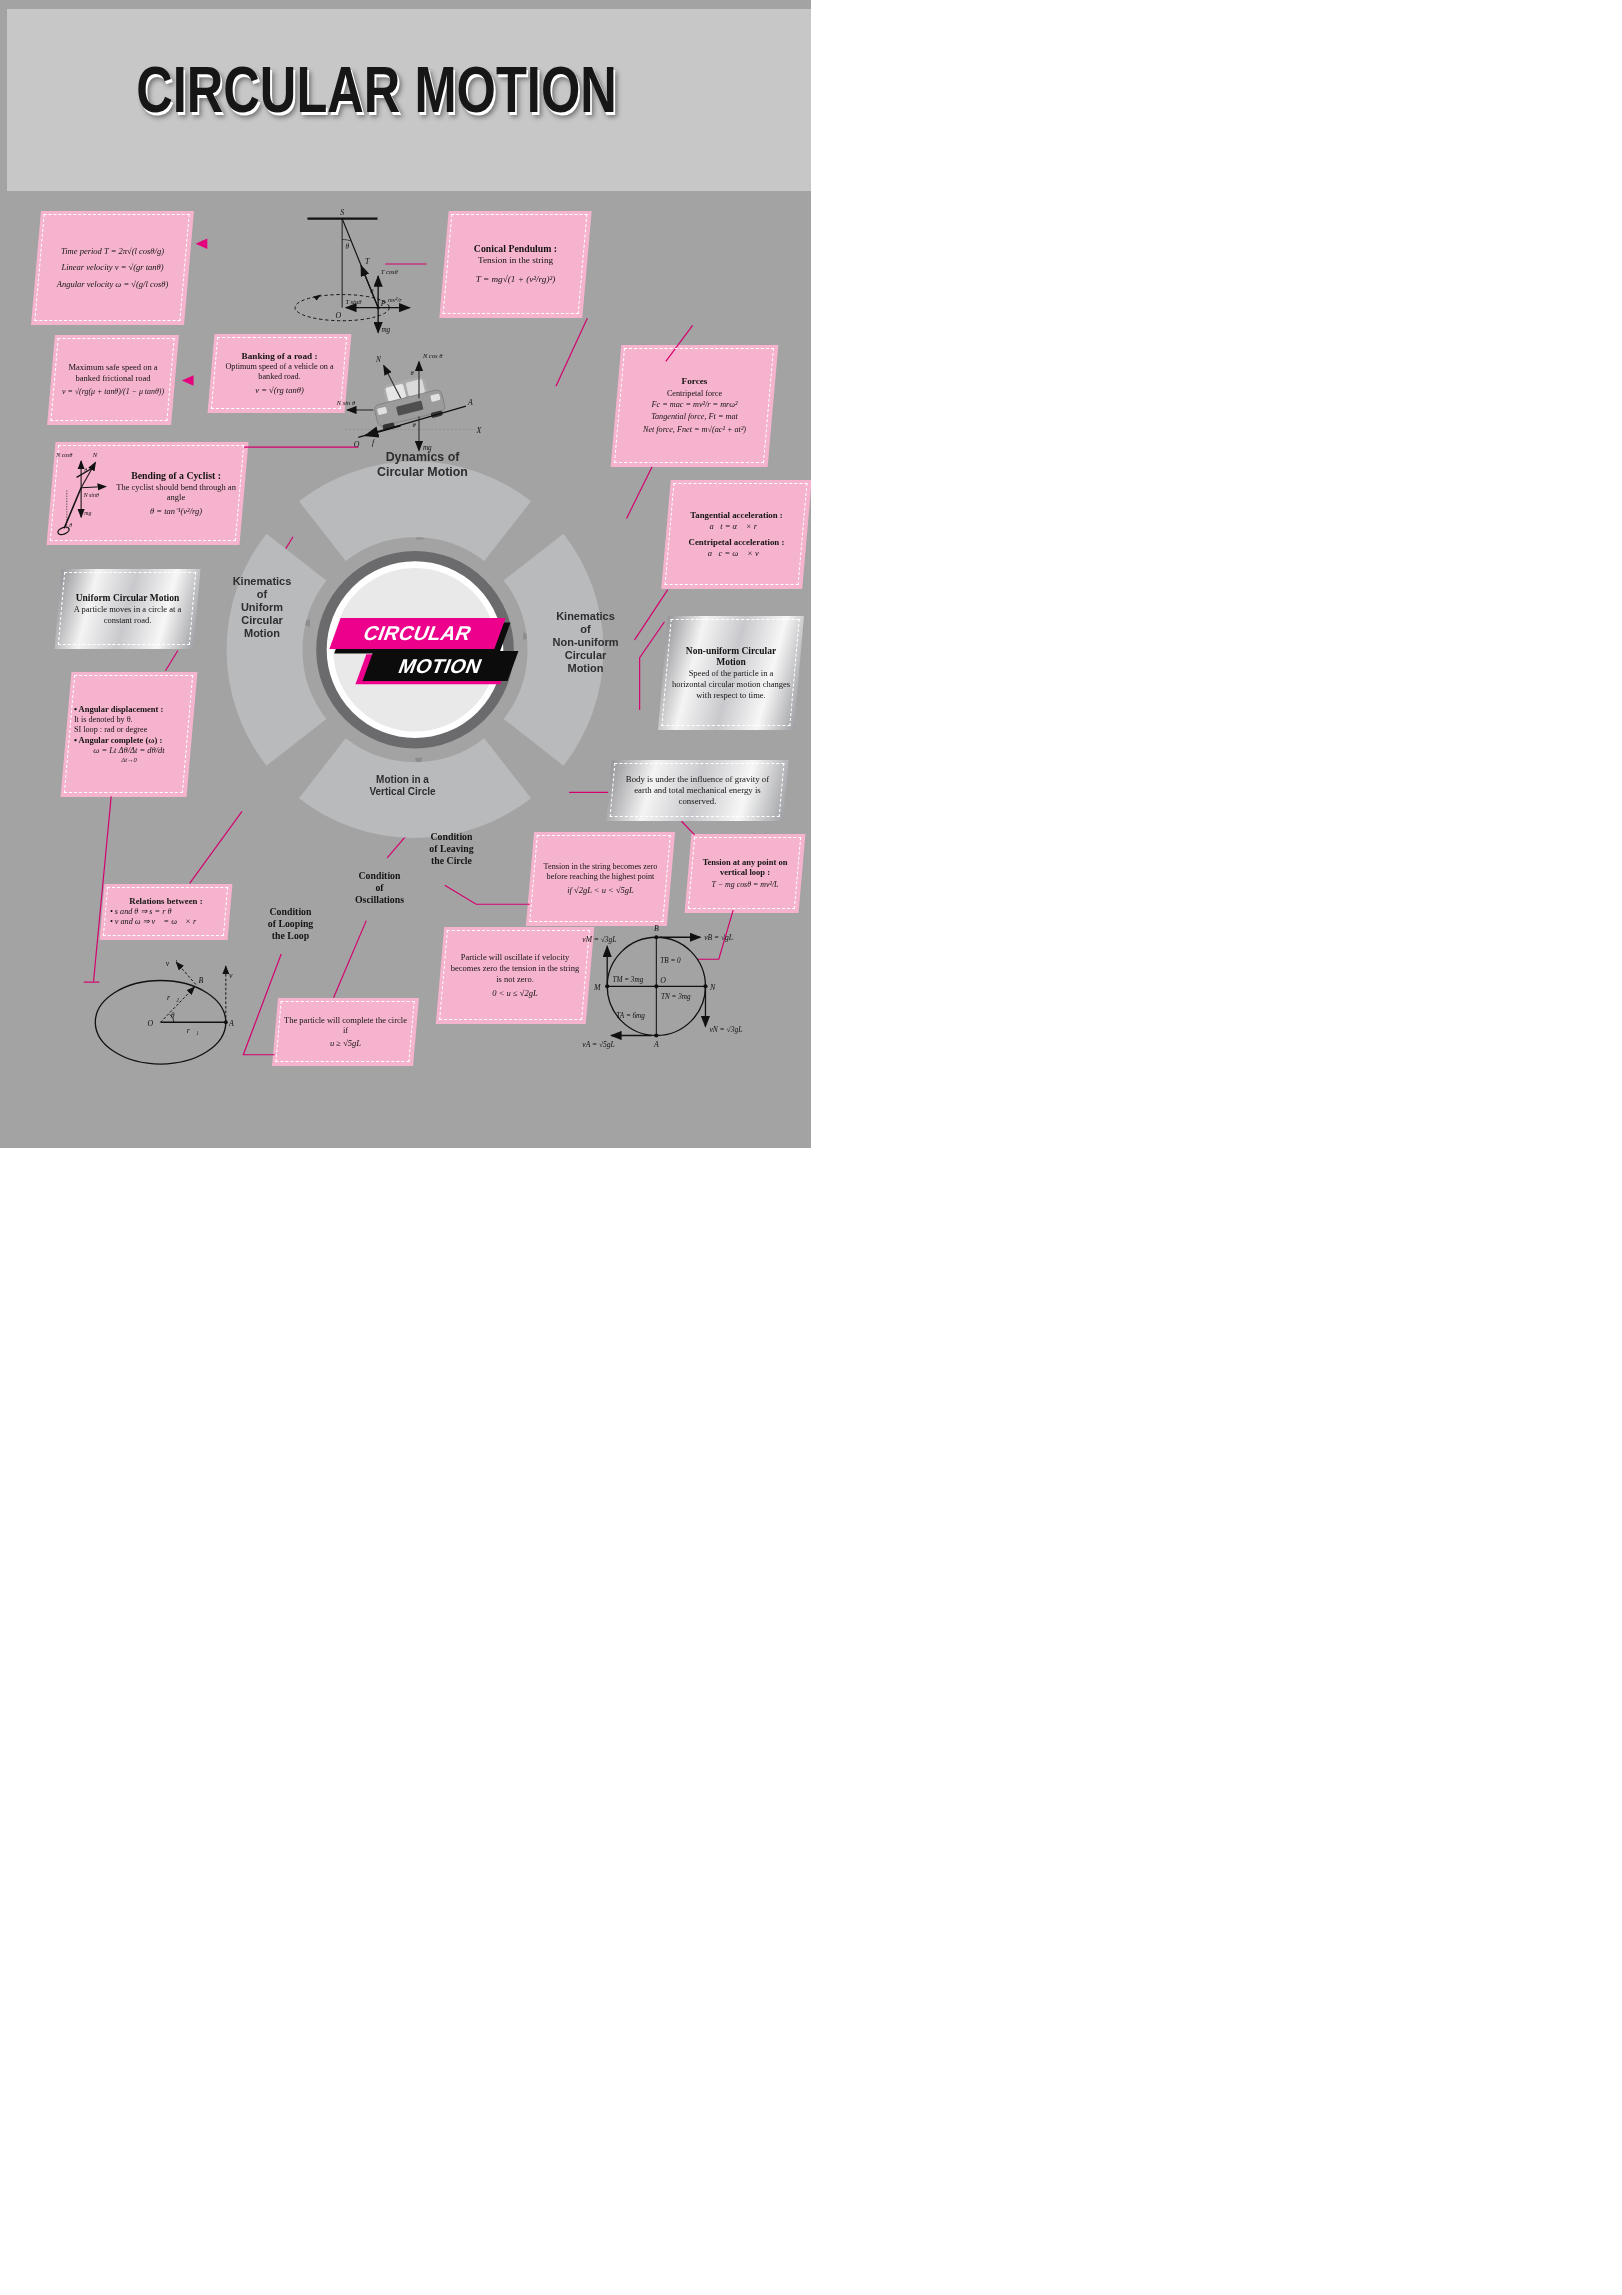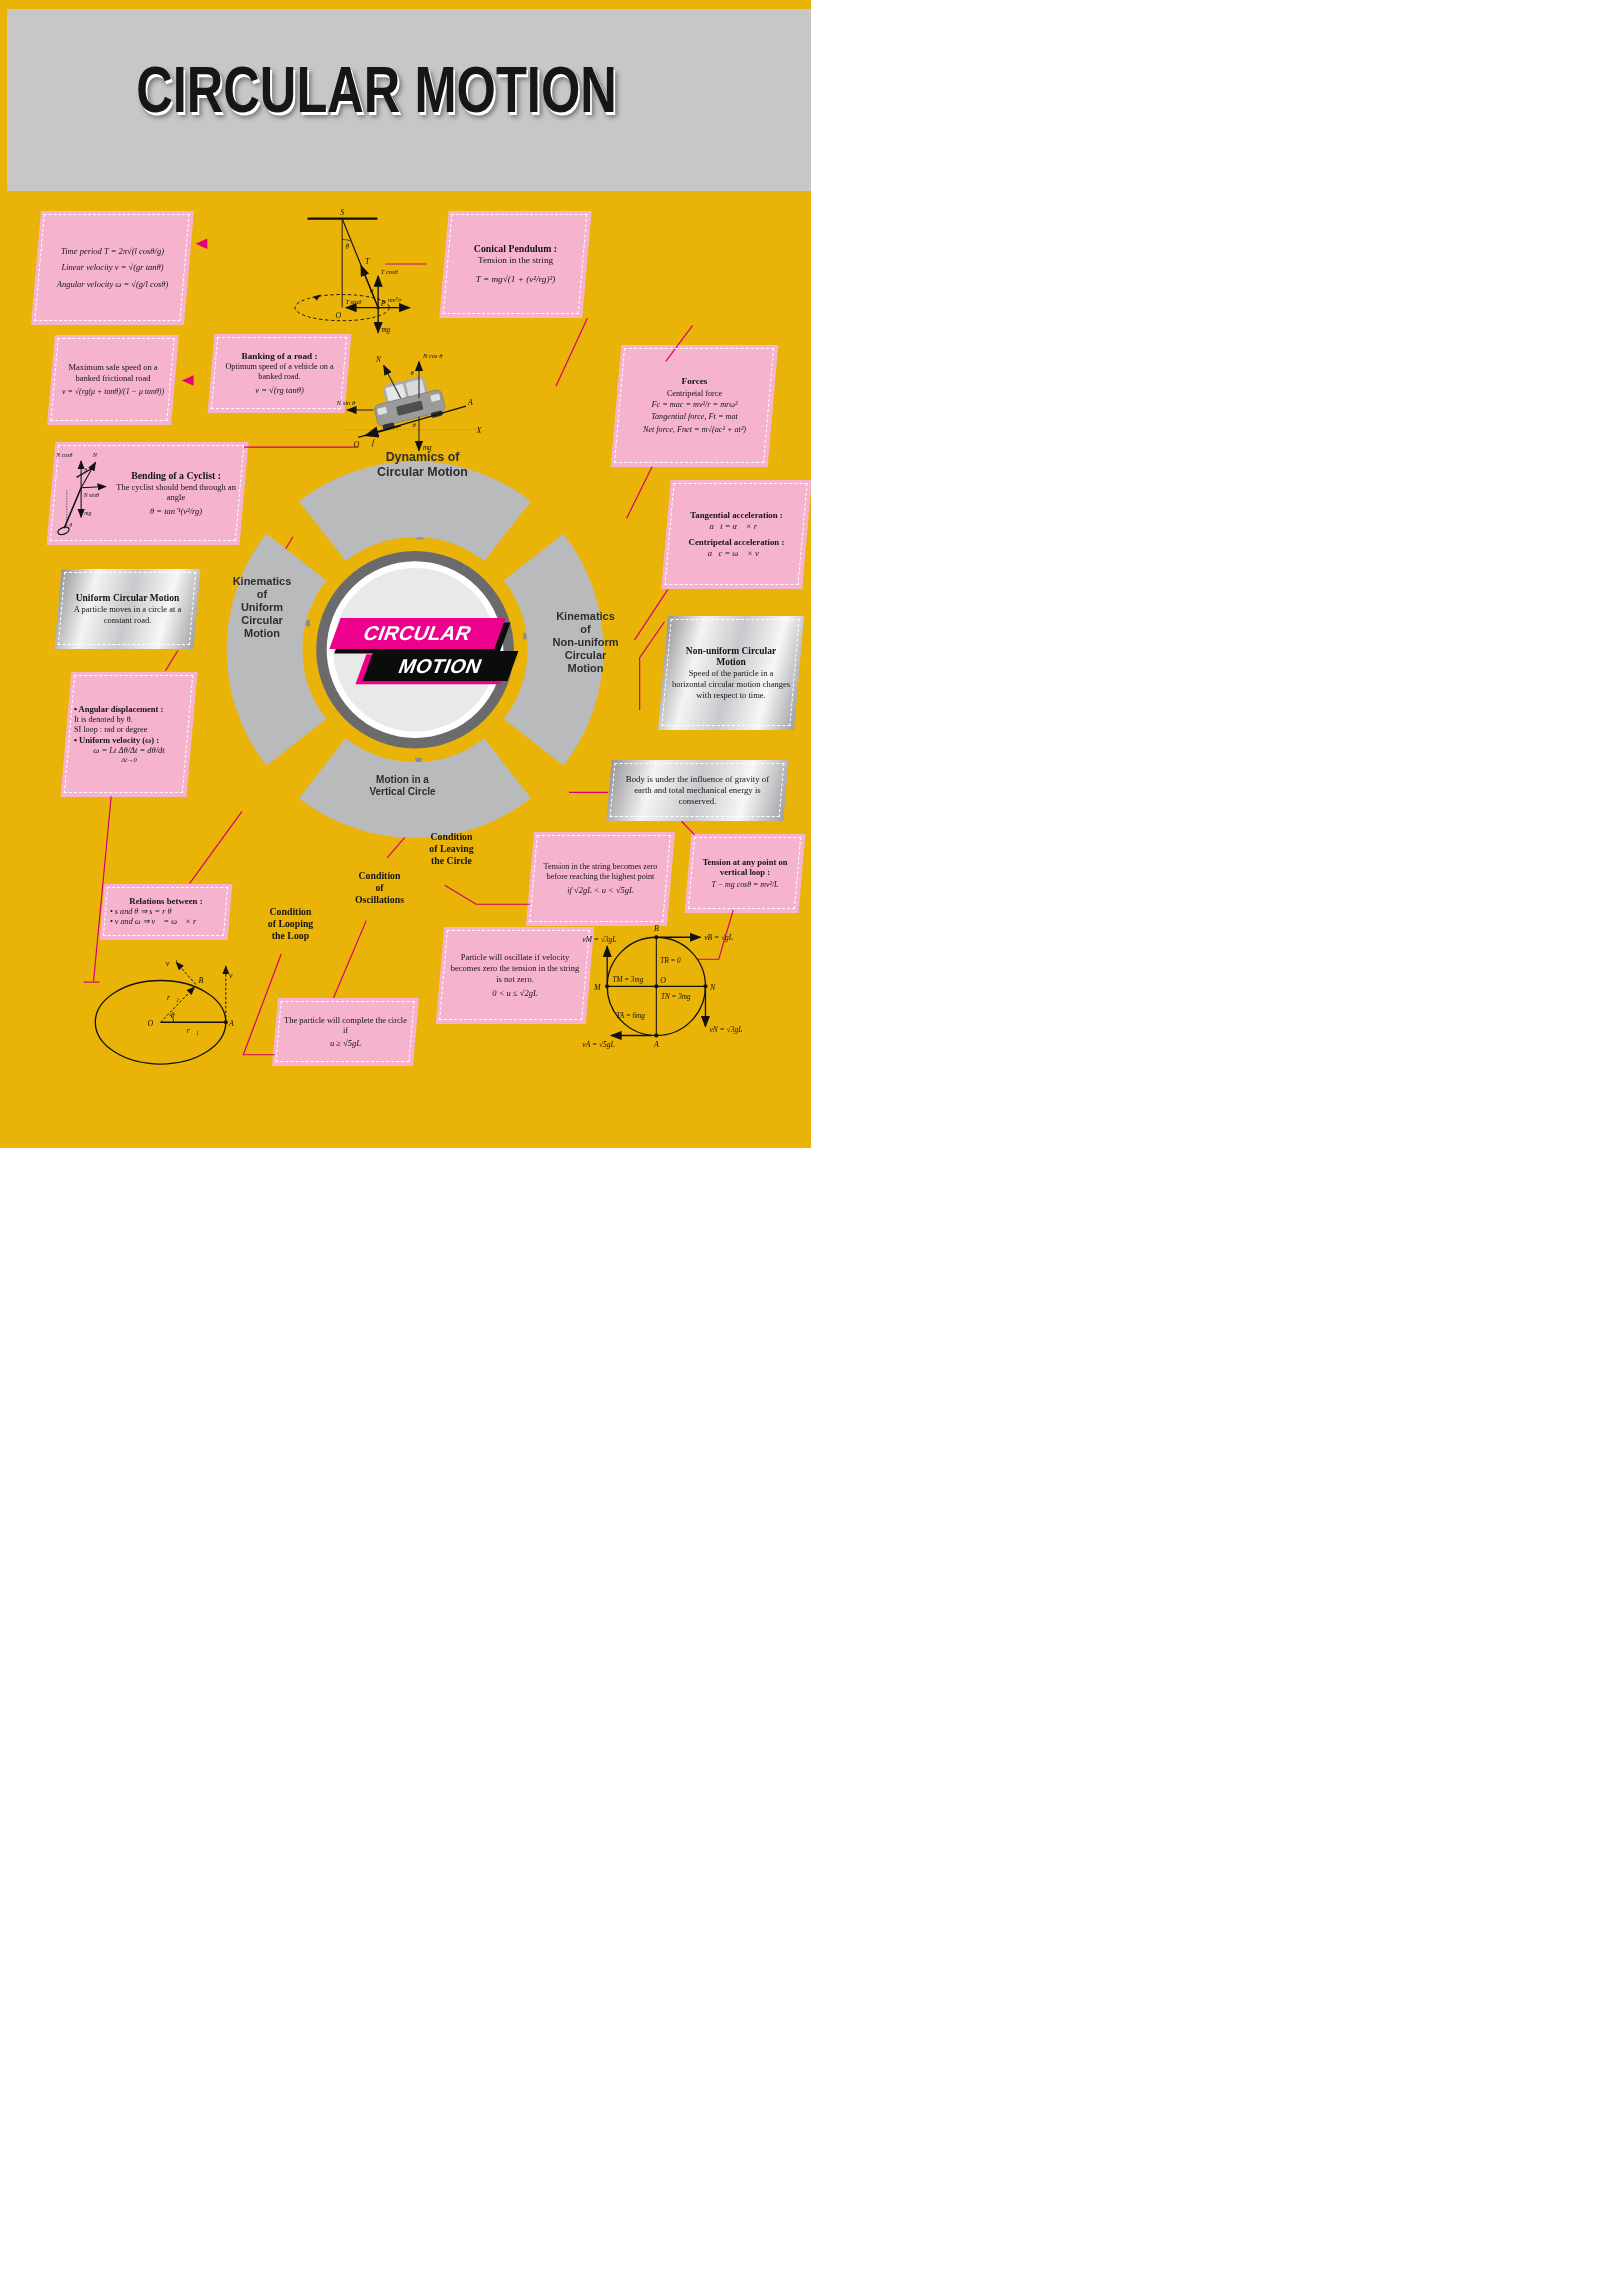--- a/index.html
+++ b/index.html
@@ -1,16 +1,16 @@
 <!DOCTYPE html>
 <html style="font-size:10.5px"><head>
 <meta charset="utf-8">
 <style>
   html,body{margin:0;padding:0;background:#fff;}
-  #poster{position:relative;width:811px;height:1148px;background:#eab308;overflow:hidden;
+  #poster{position:relative;width:811px;height:1148px;background:#a3a3a3;overflow:hidden;
           font-family:"Liberation Serif",serif;color:#141414;}
   
   .header-band{position:absolute;left:6.5px;top:9.2px;right:0;height:182px;background:#c7c7c7;}
   .main-title{position:absolute;left:0;top:58px;width:753px;text-align:center;
       font-family:"Liberation Sans",sans-serif;font-weight:bold;font-size:55px;letter-spacing:0px;
       color:#161616;transform:scale(.92,1.18);transform-origin:center;
       text-shadow:2px 2px 0 #ffffff,3.9px 3.9px 5.2px rgba(0,0,0,.45);white-space:nowrap;}
   
   .bx{position:absolute;display:flex;flex-direction:column;justify-content:center;align-items:center;
       text-align:center;padding:6.5px 7.9px;box-sizing:border-box;}
@@ -157,21 +157,21 @@
 
   <div class="bx graybox" style="left:663px;top:616px;width:136px;height:114px;">
     <div class="t" style="font-size:9.5px;">Non-uniform Circular Motion</div>
     <div class="s">Speed of the particle in a horizontal circular motion changes with respect to time.</div>
   </div>
 
   <div class="bx pinkbox left" style="left:66px;top:672px;width:126px;height:125px;">
     <div class="t" style="font-size:8.5px;">• Angular displacement :</div>
     <div class="s" style="font-size:8.2px;">It is denoted by θ.</div>
     <div class="s" style="font-size:8.2px;">SI loop : rad or degree</div>
-    <div class="t" style="font-size:8.5px;">• Uniform velocity (ω) :</div>
+    <div class="t" style="font-size:8.5px;">• Angular complete (ω) :</div>
     <div class="f" style="align-self:center;">ω = Lt Δθ/Δt = dθ/dt</div>
     <div class="f" style="align-self:center;font-size:6.5px;">Δt→0</div>
   </div>
 
   <div class="bx graybox" style="left:609px;top:760px;width:177px;height:61px;">
     <div class="s" style="font-size:8.8px;">Body is under the influence of gravity of earth and total mechanical energy is conserved.</div>
   </div>
 
   <div class="bx pinkbox" style="left:530px;top:832px;width:141px;height:94px;">
     <div class="s" style="font-size:8.2px;">Tension in the string becomes zero before reaching the highest point</div>

